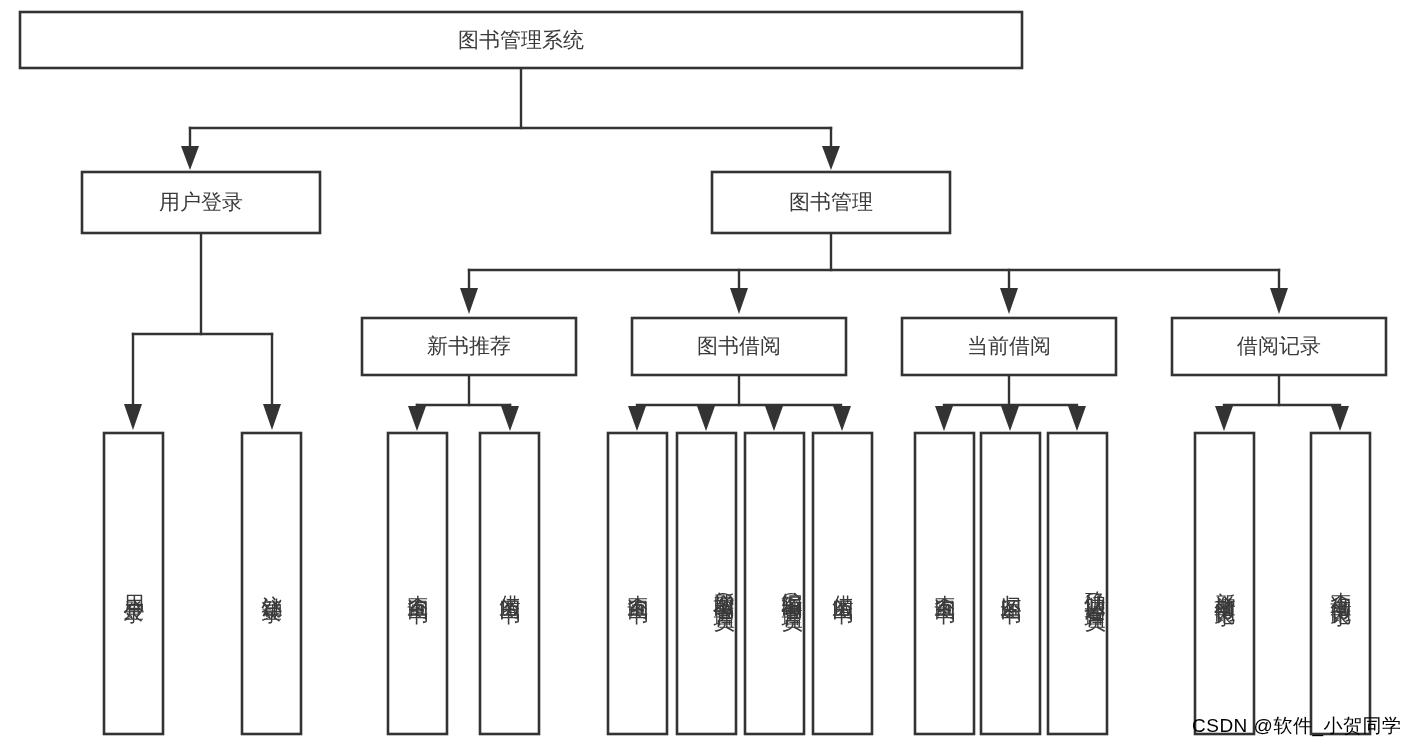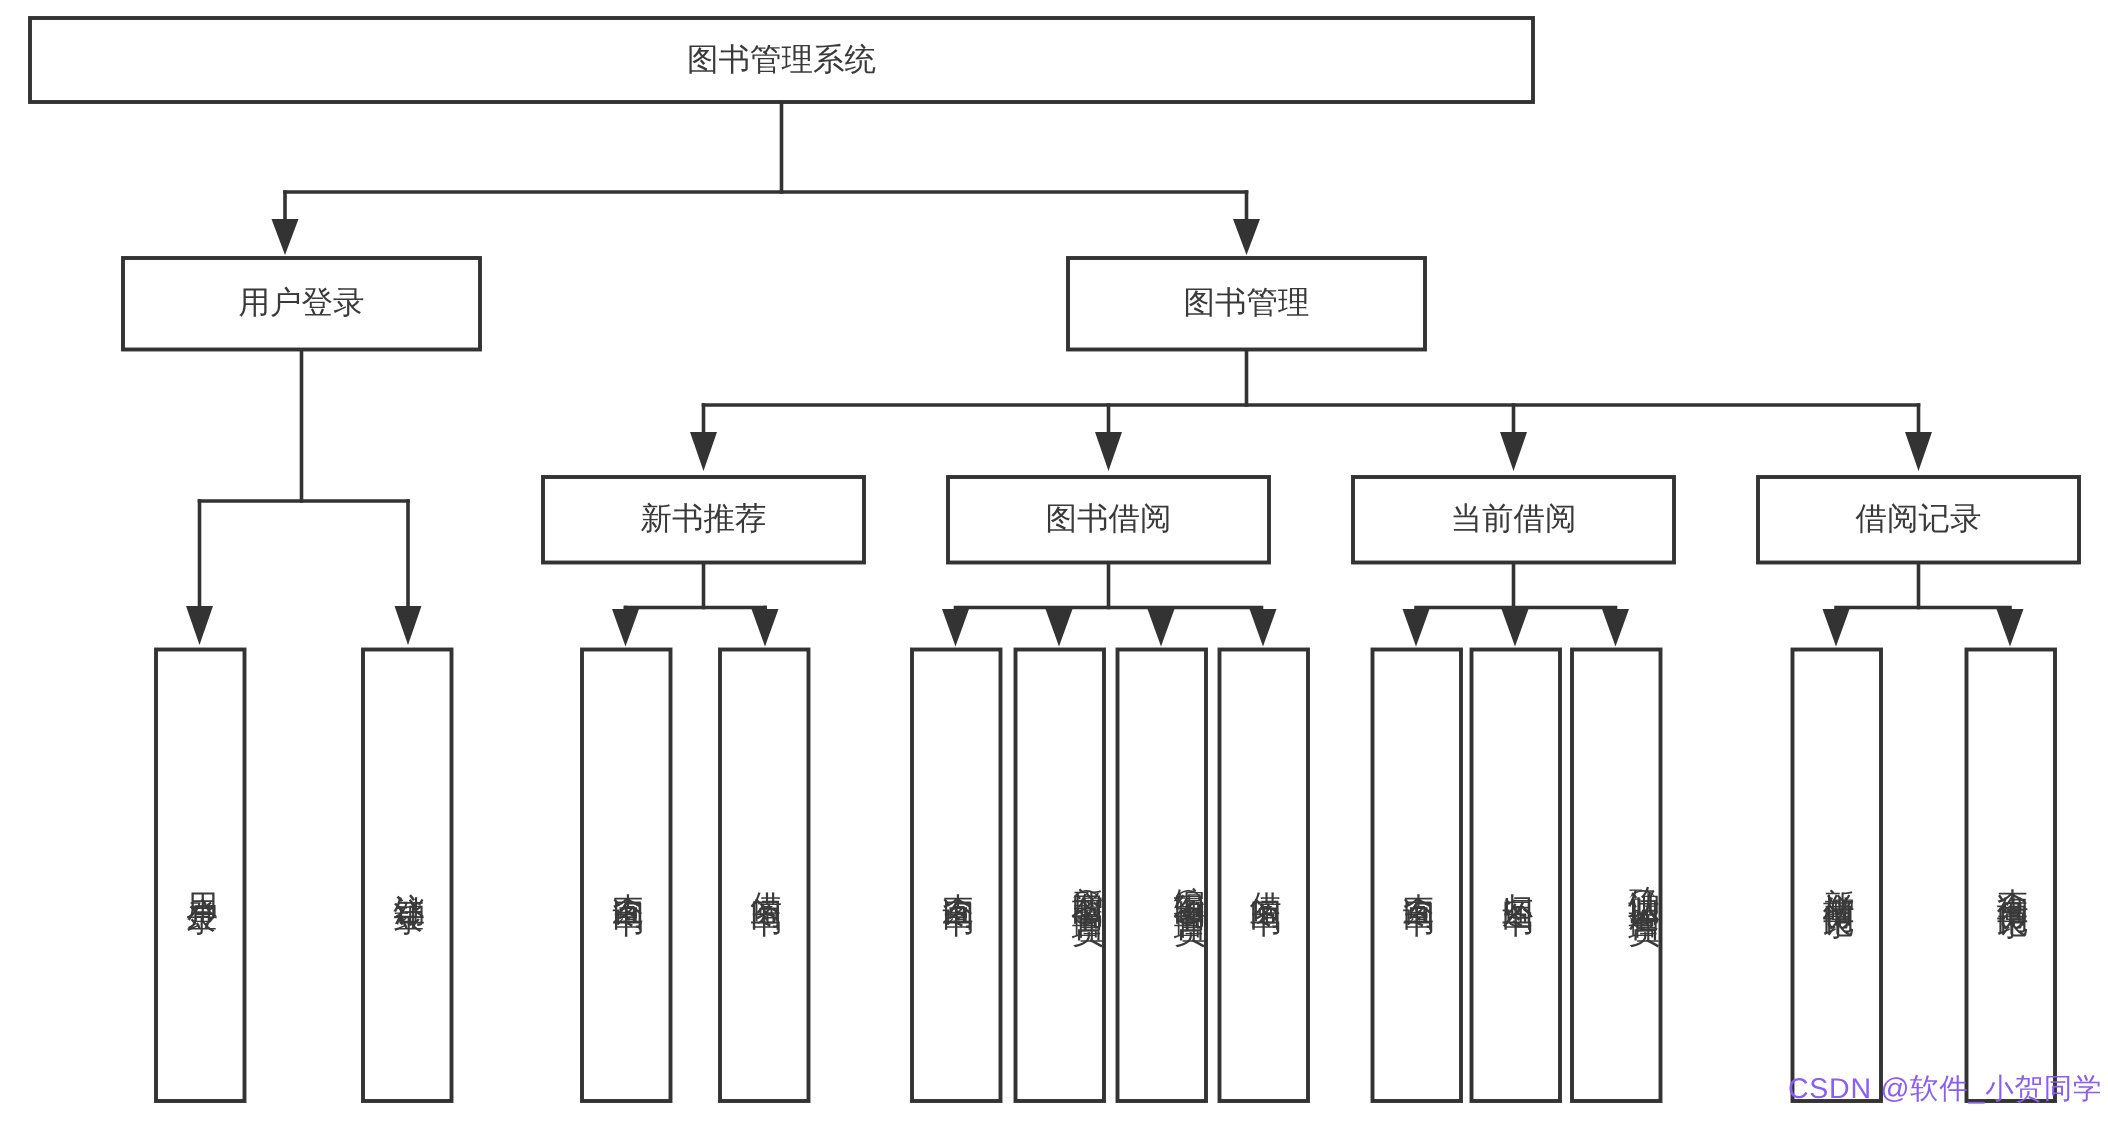--- a/index.html
+++ b/index.html
@@ -58,21 +58,21 @@
     line-height: 1.18;
     letter-spacing: 3px;
     color: #3a3a3a;
     white-space: nowrap;
     pointer-events: none;
   }
   .watermark {
     position: absolute;
     font-family: "Liberation Sans", "DejaVu Sans", sans-serif;
     font-size: 19px;
-    color: #8b5cf6;
+    color: #000000;
     letter-spacing: 0.5px;
     white-space: nowrap;
   }
 </style>
 </head>
 <body>
 
 <div id="diagram-root">
 
   <svg id="flow-svg" viewBox="0 0 1405 747">

